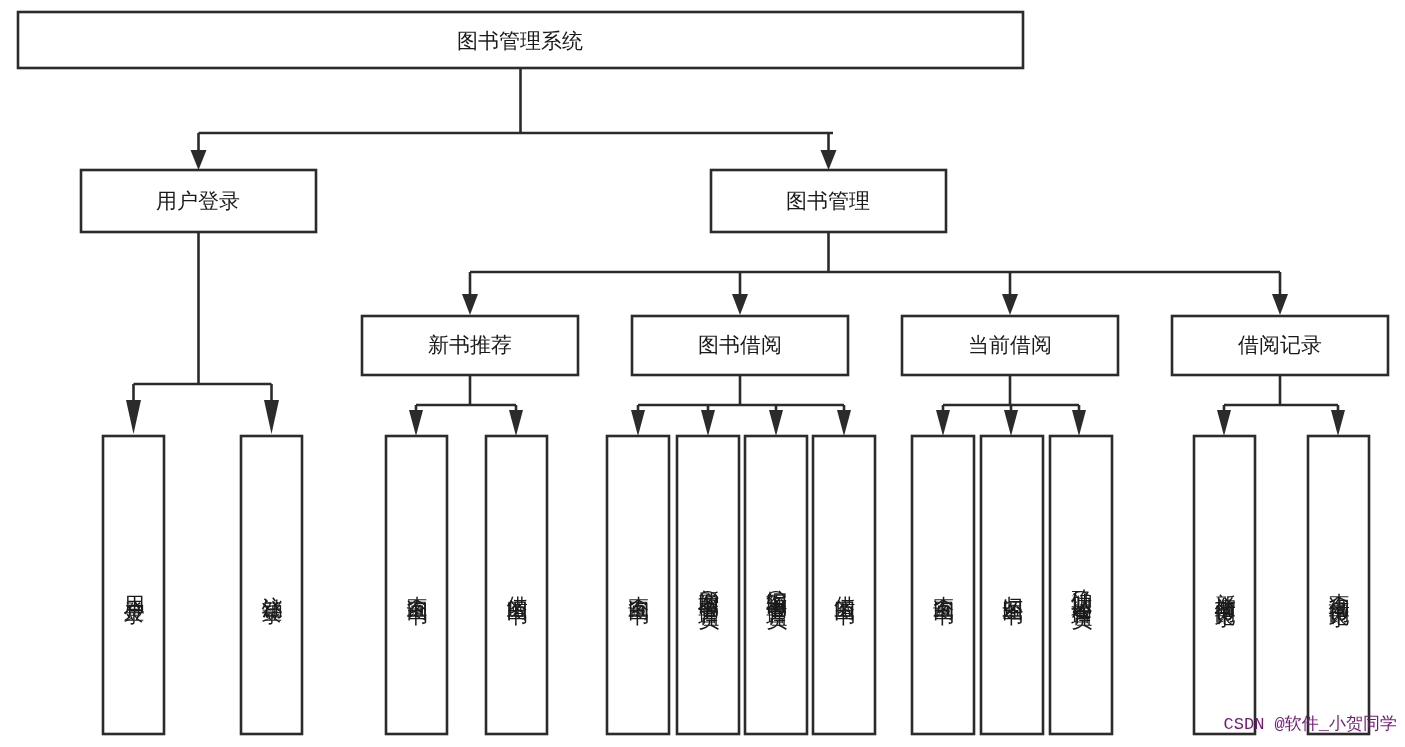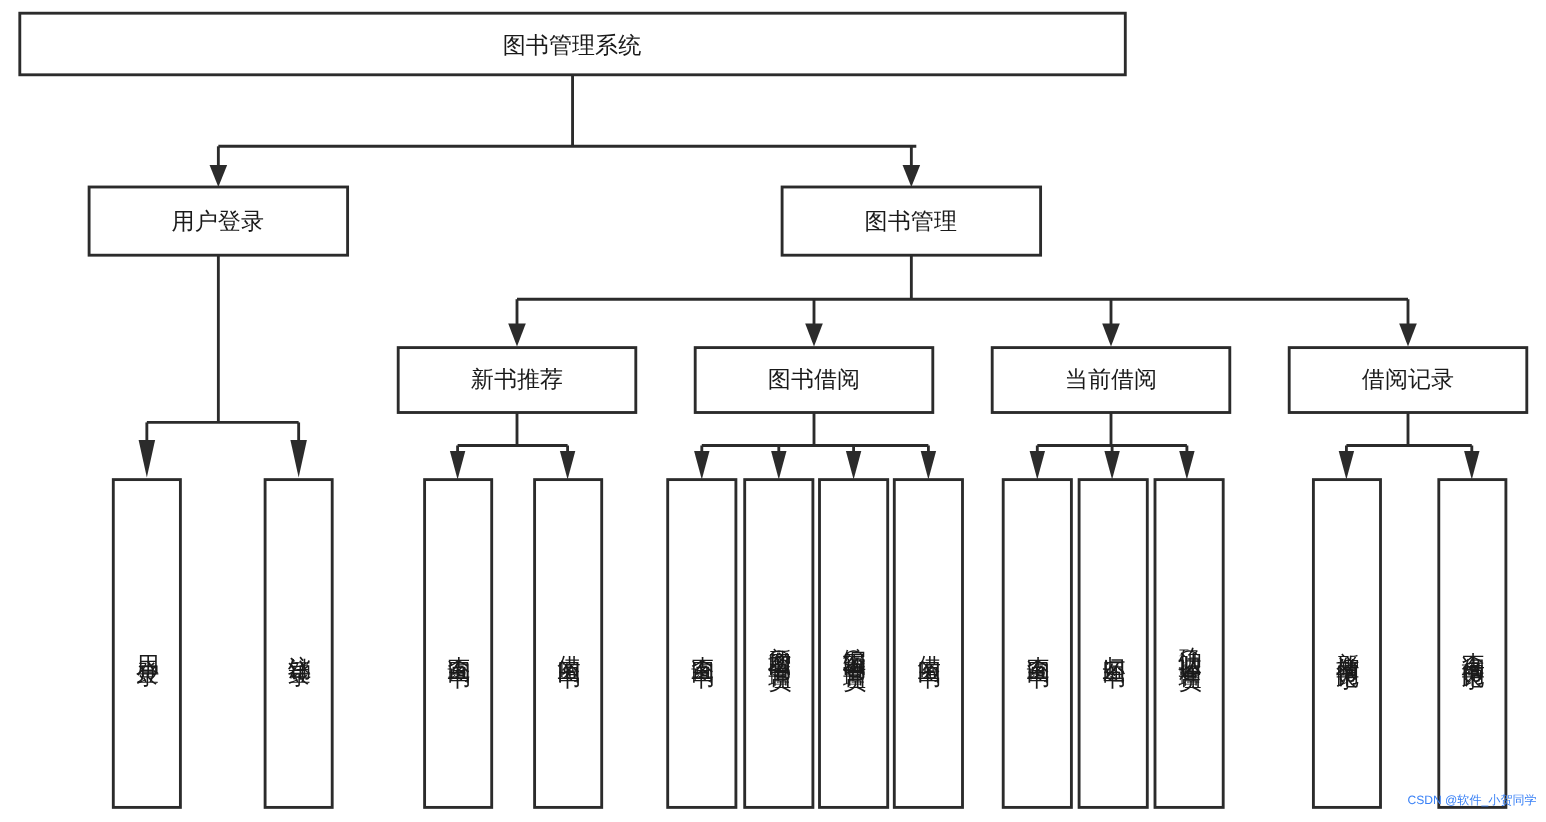--- a/index.html
+++ b/index.html
@@ -70,23 +70,23 @@
     display: flex;
     align-items: center;
     justify-content: center;
     width: 100%;
     height: 100%;
   }
   .watermark {
     position: absolute;
     right: 8px;
     bottom: 4px;
-    font-family: Liberation Sans, sans-serif;
-    font-size: 11px;
-    color: #3b82f6;
+    font-family: Liberation Mono, monospace;
+    font-size: 17px;
+    color: #701a75;
     white-space: nowrap;
     user-select: none;
   }
 </style>
 </head>
 <body>
 
 <div id="diagram-root">
   <svg class="tree" viewBox="0 0 1405 747" xmlns="http://www.w3.org/2000/svg">
 

